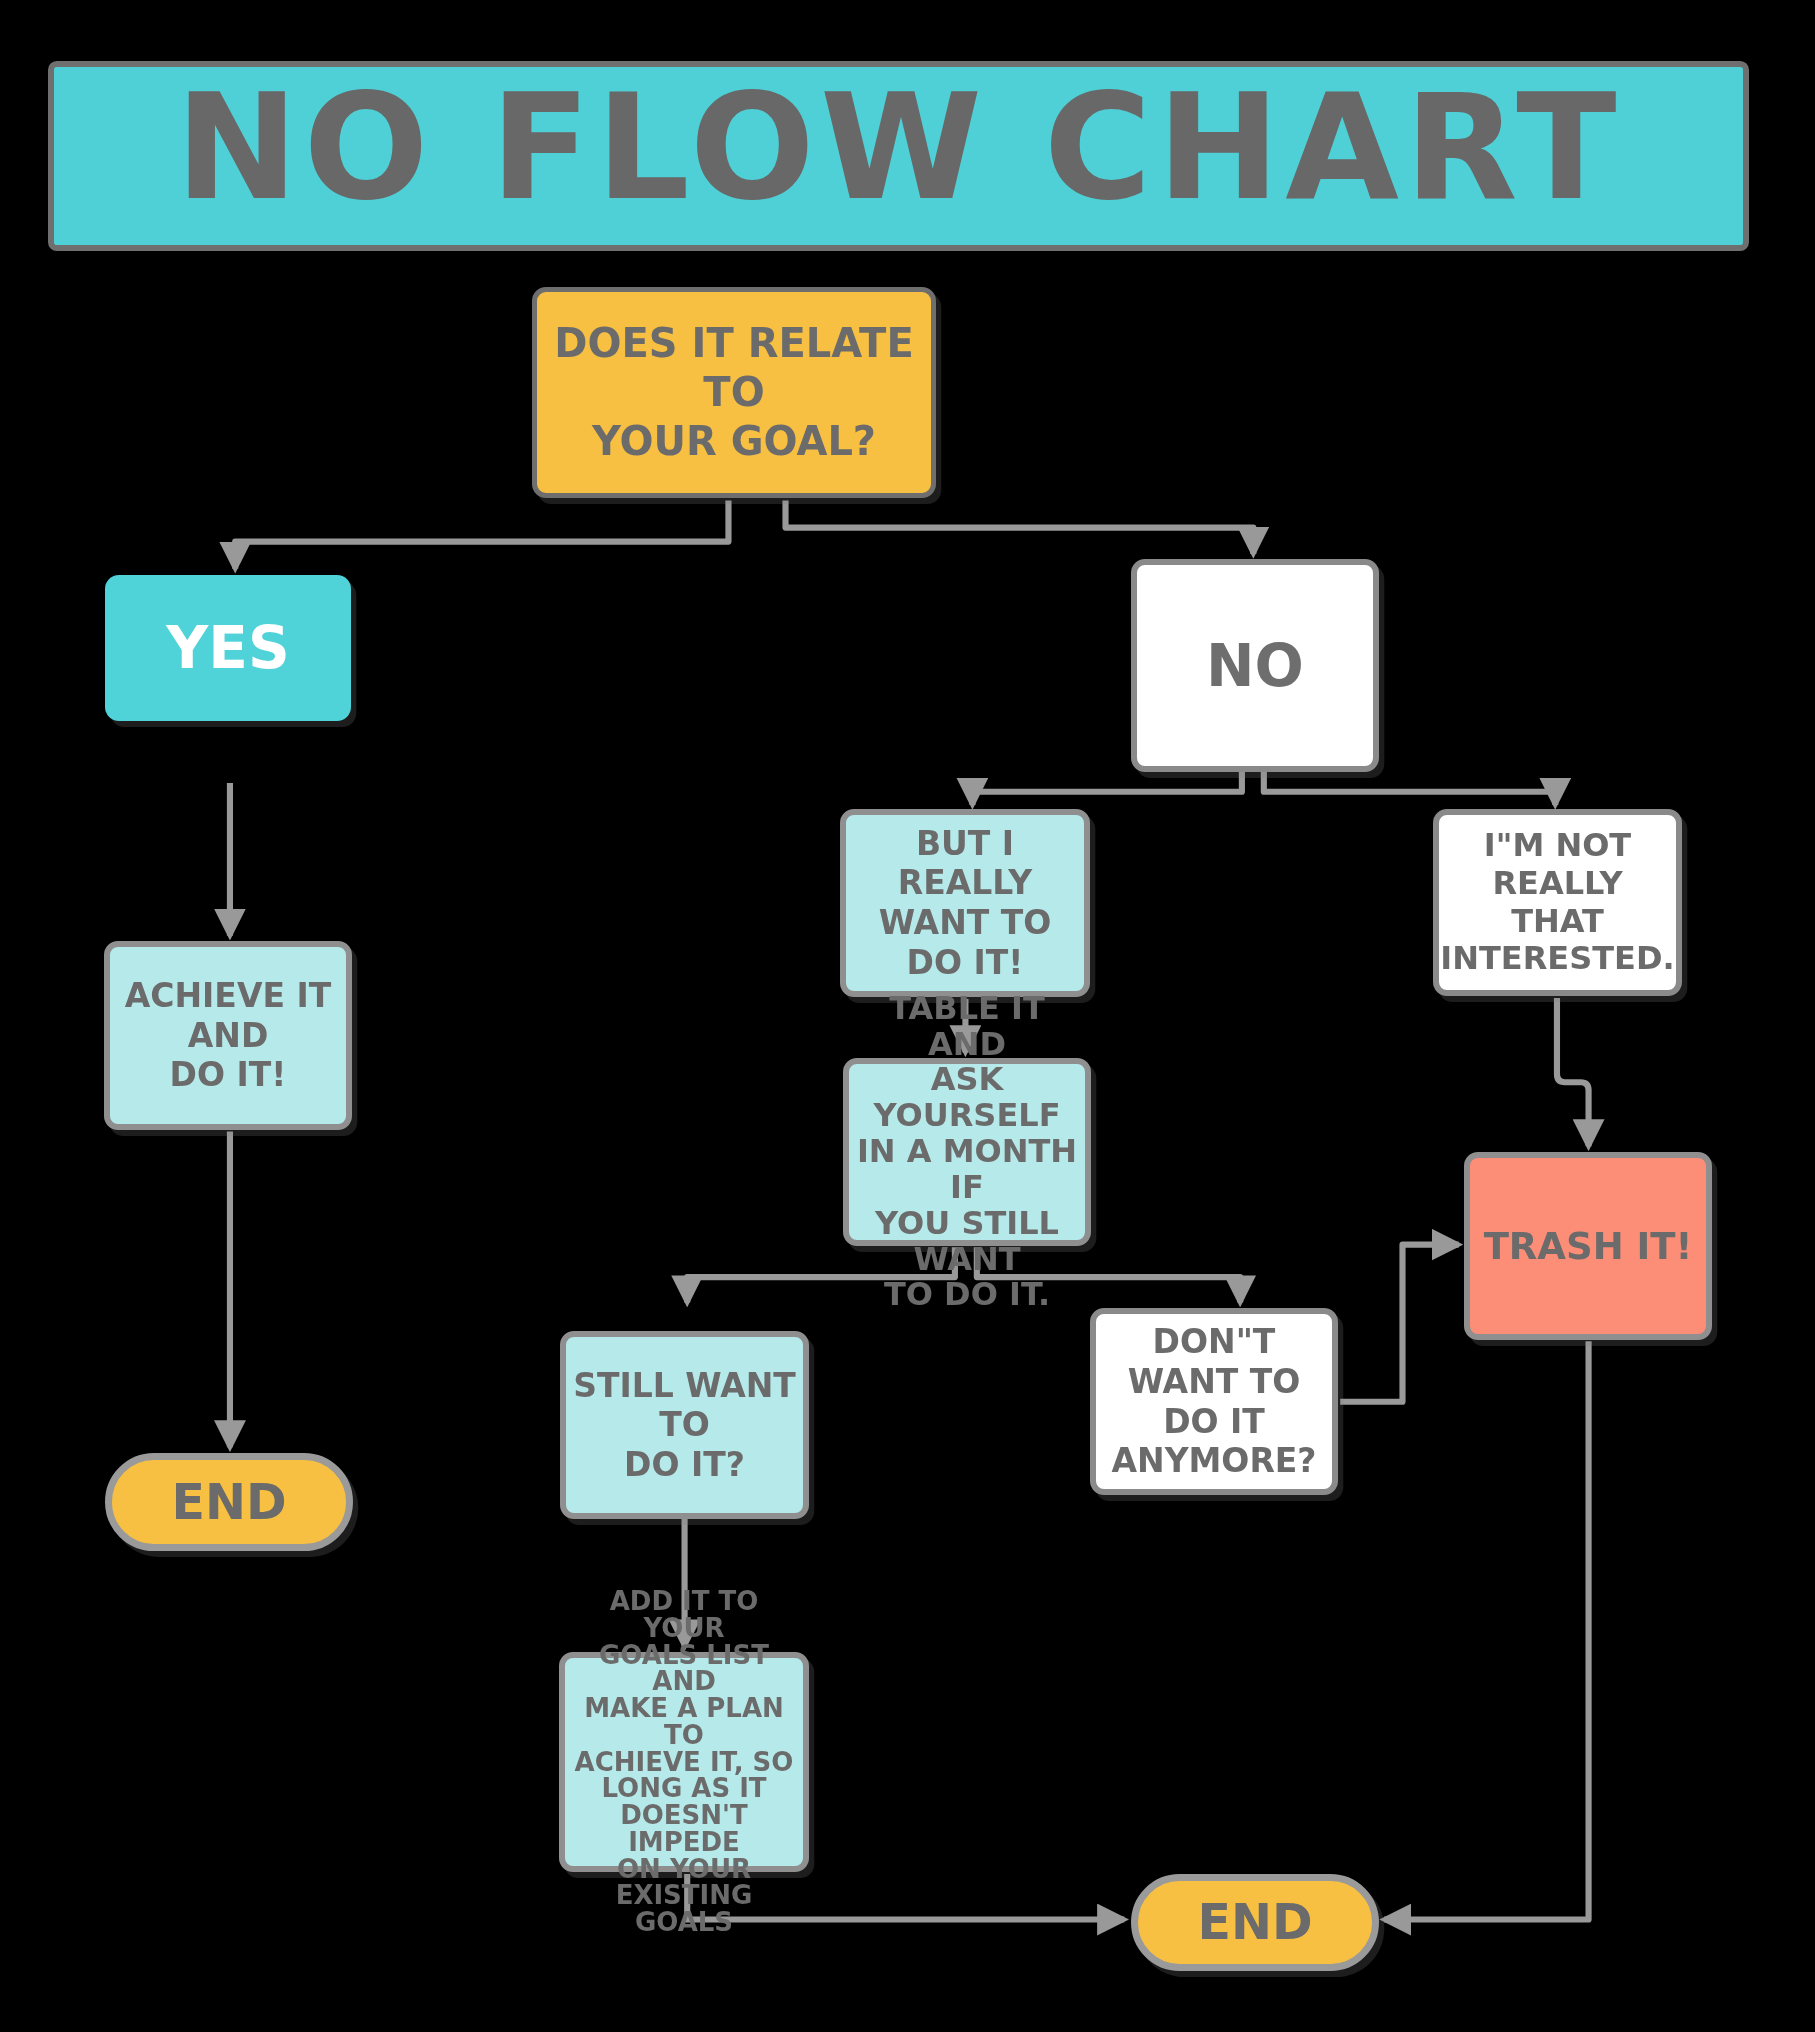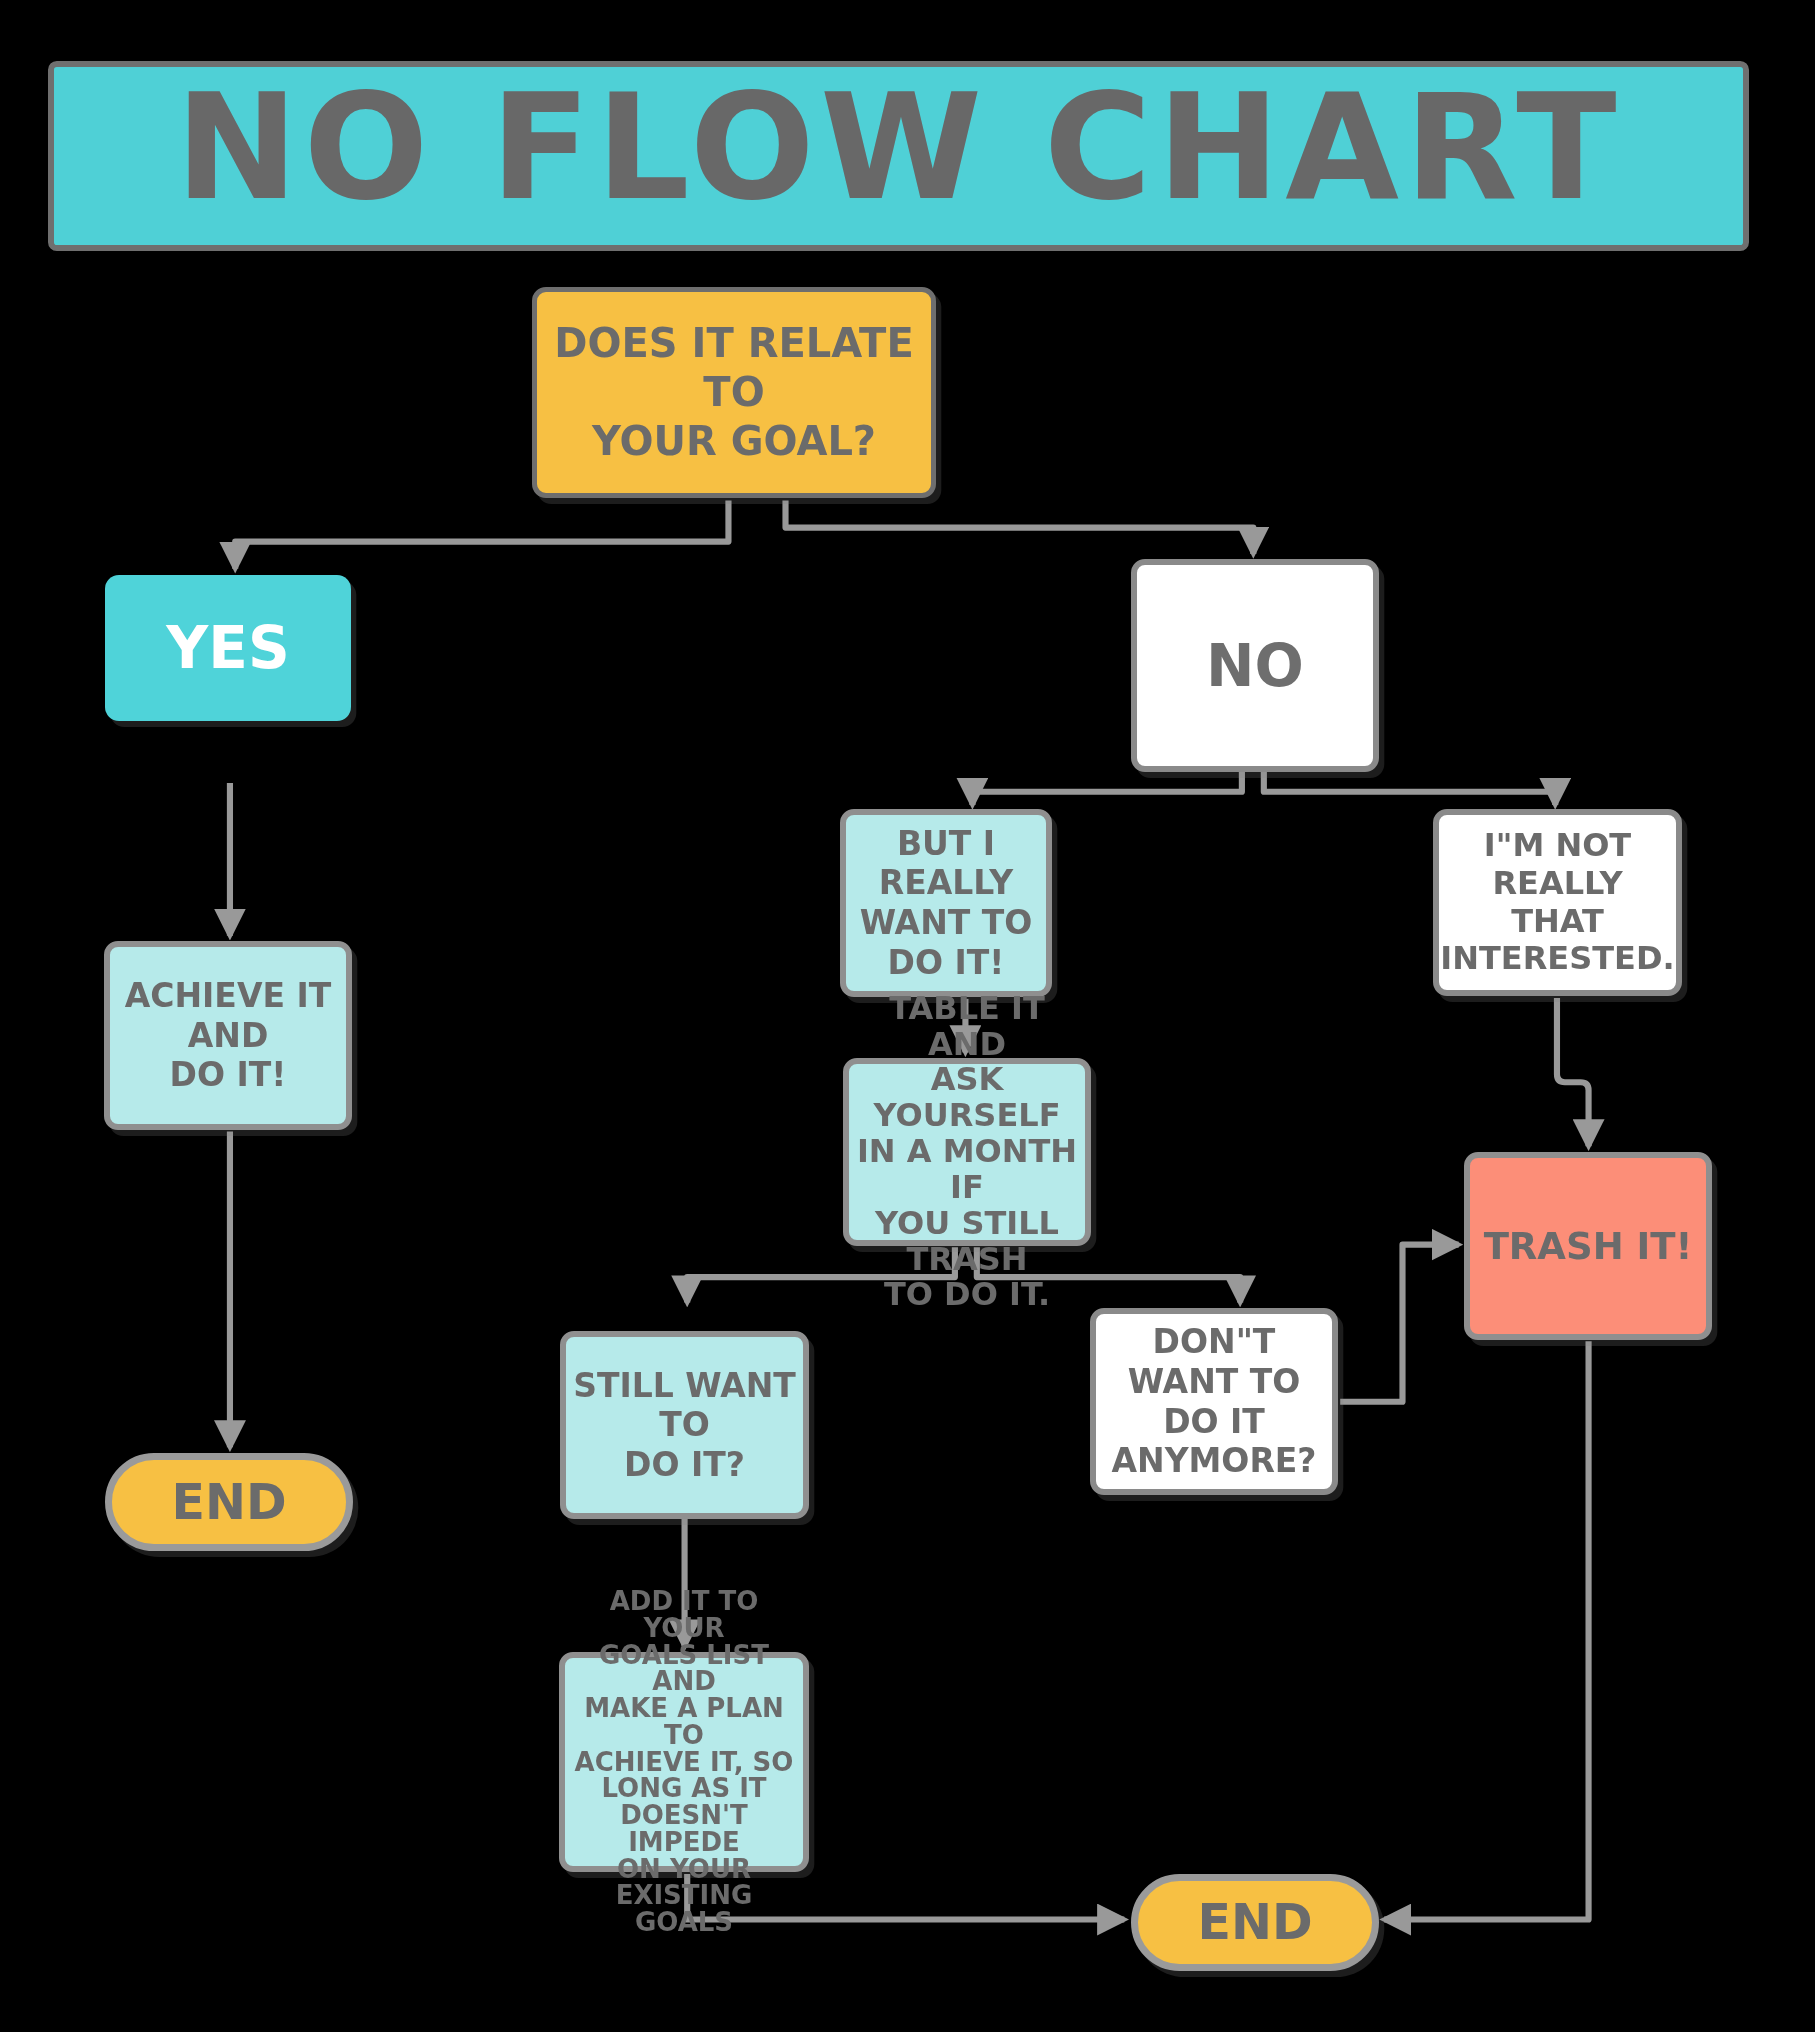--- a/index.html
+++ b/index.html
@@ -38,21 +38,21 @@
   .white {background:#ffffff;border:6.1px solid #8a8a8a;}
   .orange{background:#f7c043;border:5.3px solid #6e6e6e;}
   .teal  {background:#4fd3d9;border:none;color:#ffffff;}
   .coral {background:#fc8e78;border:6.1px solid #8f8f8f;}
   .pill  {background:#f7c043;border:7px solid #9a9a9a;border-radius:56px;}
 
   #question      {left:532px; top:287px; width:404px;height:211px;font-size:40px;line-height:1.22;}
   #yes           {left:105px; top:575px; width:246px;height:146px;font-size:58px;}
   #no            {left:1131px;top:559px; width:248px;height:213px;font-size:58px;color:#6e6e6e;}
   #schedule      {left:104px; top:941px;width:248px;height:189px;font-size:33px;line-height:1.2;}
-  #but-really    {left:840px; top:809px; width:212px;height:188px;font-size:33px;line-height:1.2;}
+  #but-really    {left:840px; top:809px; width:250px;height:188px;font-size:33px;line-height:1.2;}
   #not-interested{left:1433px;top:809px; width:249px;height:187px;font-size:32px;line-height:1.18;}
   #table-it      {left:843px; top:1058px;width:248px;height:188px;font-size:32px;line-height:1.12;}
   #still-want    {left:560px; top:1308px;width:249px;height:188px;font-size:33px;line-height:1.2;margin-top:23px;}
   #dont-want     {left:1090px;top:1308px;width:248px;height:187px;font-size:33px;line-height:1.2;}
   #trash-it      {left:1464px;top:1152px;width:248px;height:188px;font-size:37px;}
   #add-goals     {left:559px; top:1652px;width:250px;height:220px;font-size:26px;line-height:1.03;}
   #end-left      {left:105px; top:1453px;width:248px;height:98px;font-size:49px;}
   #end-bottom    {left:1131px;top:1874px;width:248px;height:97px;font-size:49px;}
 </style>
 </head>
@@ -99,21 +99,21 @@
   <div class="node blue" id="but-really">BUT I REALLY
 WANT TO DO IT!</div>
 
   <div class="node white" id="not-interested">I"M NOT REALLY
 THAT
 INTERESTED.</div>
 
   <div class="node blue" id="table-it">TABLE IT AND
 ASK YOURSELF
 IN A MONTH IF
-YOU STILL TRASH
+YOU STILL WANT
 TO DO IT.</div>
 
   <div class="node blue" id="still-want">STILL WANT TO
 DO IT?</div>
 
   <div class="node white" id="dont-want">DON"T WANT TO
 DO IT ANYMORE?</div>
 
   <div class="node coral" id="trash-it">TRASH IT!</div>
 

